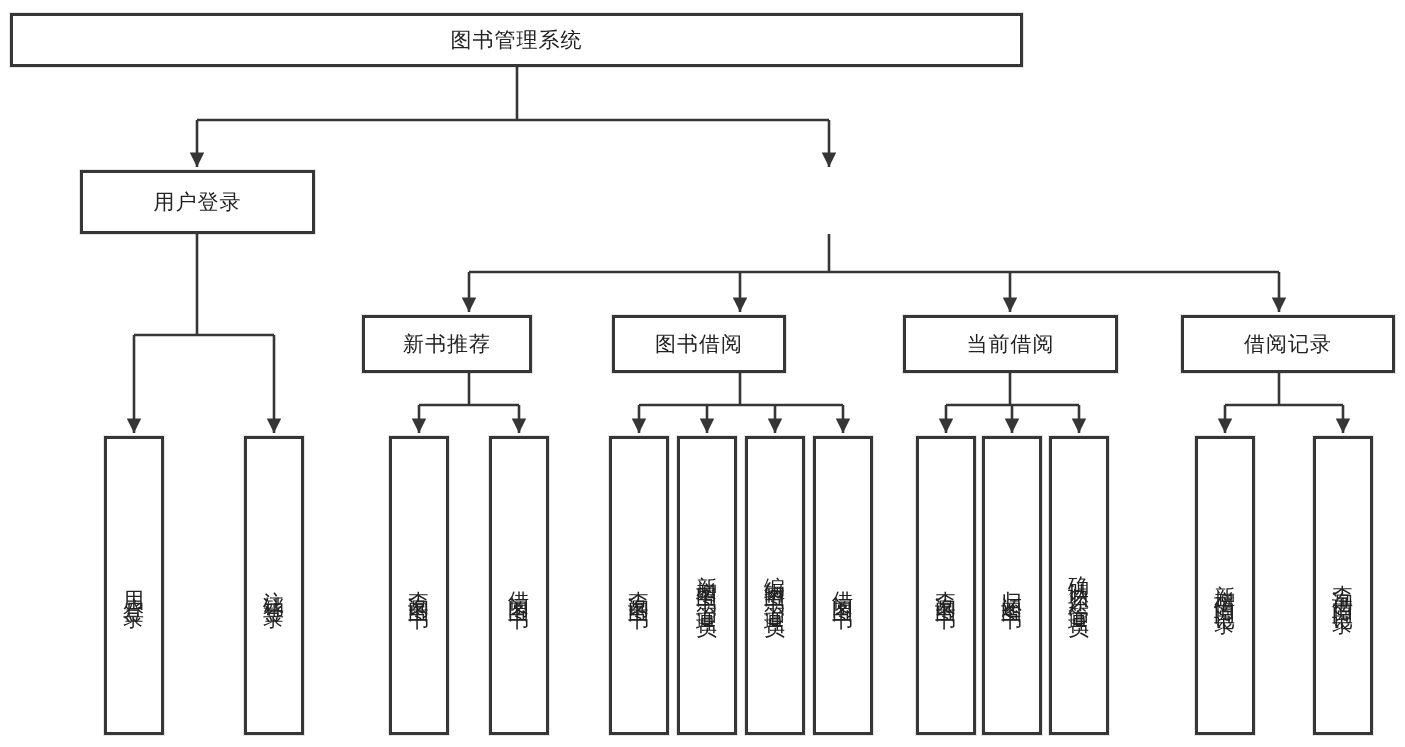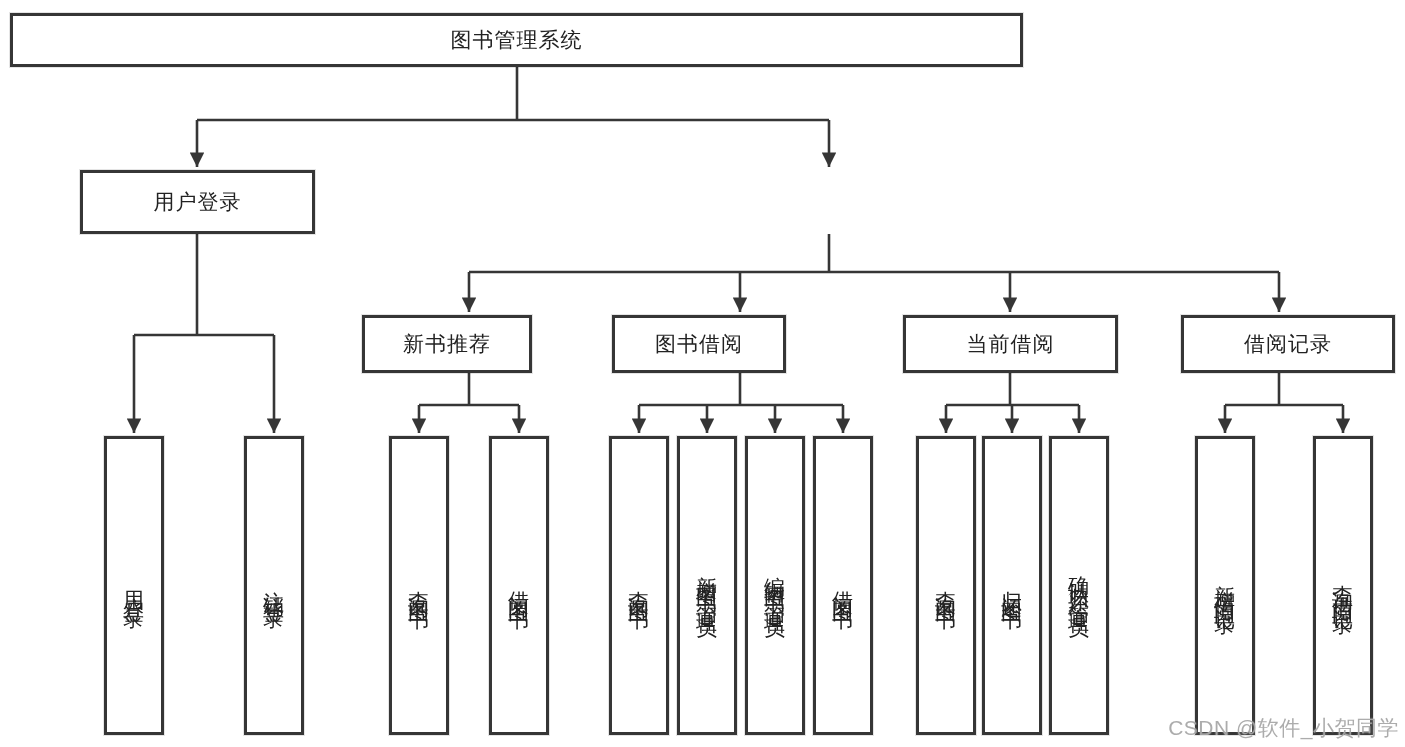--- a/index.html
+++ b/index.html
@@ -201,15 +201,14 @@
     <span class="vlabel">确认归还（管理员）</span>
   </div>
 
   <div class="node leaf lf-e0">
     <span class="vlabel">新增借阅记录</span>
   </div>
   <div class="node leaf lf-e1">
     <span class="vlabel">查询借阅记录</span>
   </div>
 
-  <div id="watermark">CSDN @软件_小贺同学</div>
 
 </div>
 
 </body></html>

